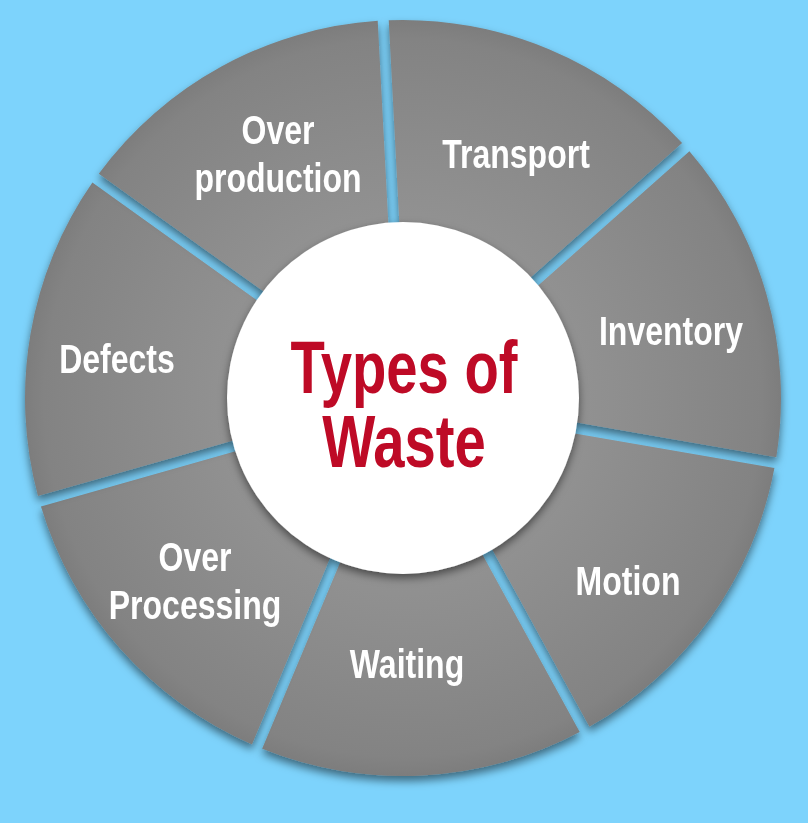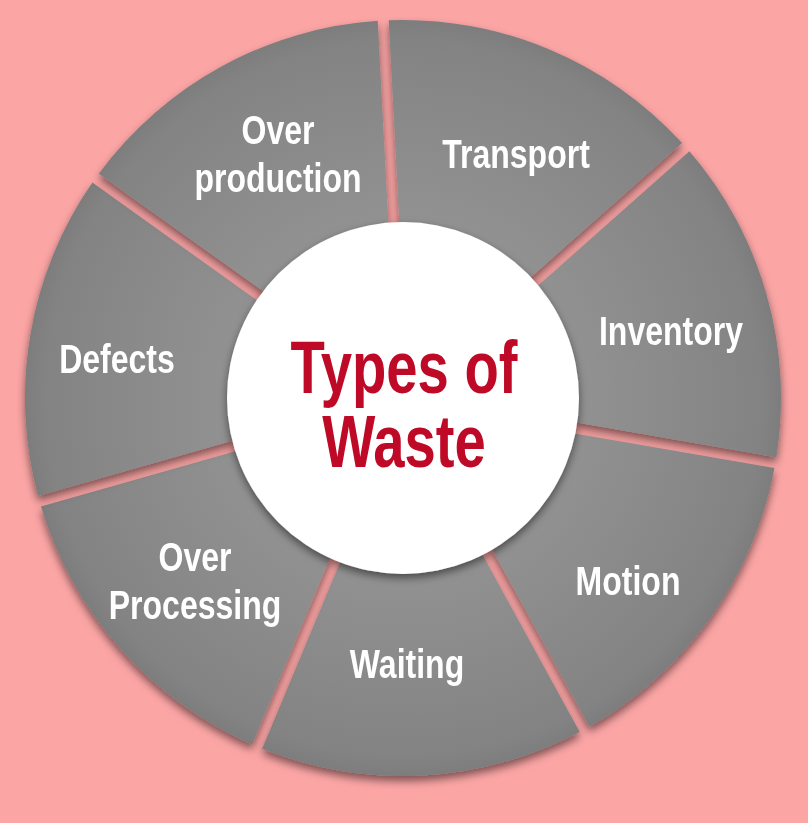--- a/index.html
+++ b/index.html
@@ -1,20 +1,20 @@
 <!DOCTYPE html>
 <html><head>
 <meta charset="utf-8">
 <style>
   html, body { margin: 0; padding: 0; background: #ffffff; }
   .stage {
     position: relative;
     width: 808px;
     height: 823px;
-    background: #fca5a5;
+    background: #7dd3fc;
     overflow: hidden;
     font-family: "Liberation Sans", sans-serif;
   }
   .wheel-svg { position: absolute; left: 0; top: 0; }
   .seg-label {
     font-family: "Liberation Sans", sans-serif;
     font-weight: 700;
     font-size: 40px;
     fill: #ffffff;
   }

